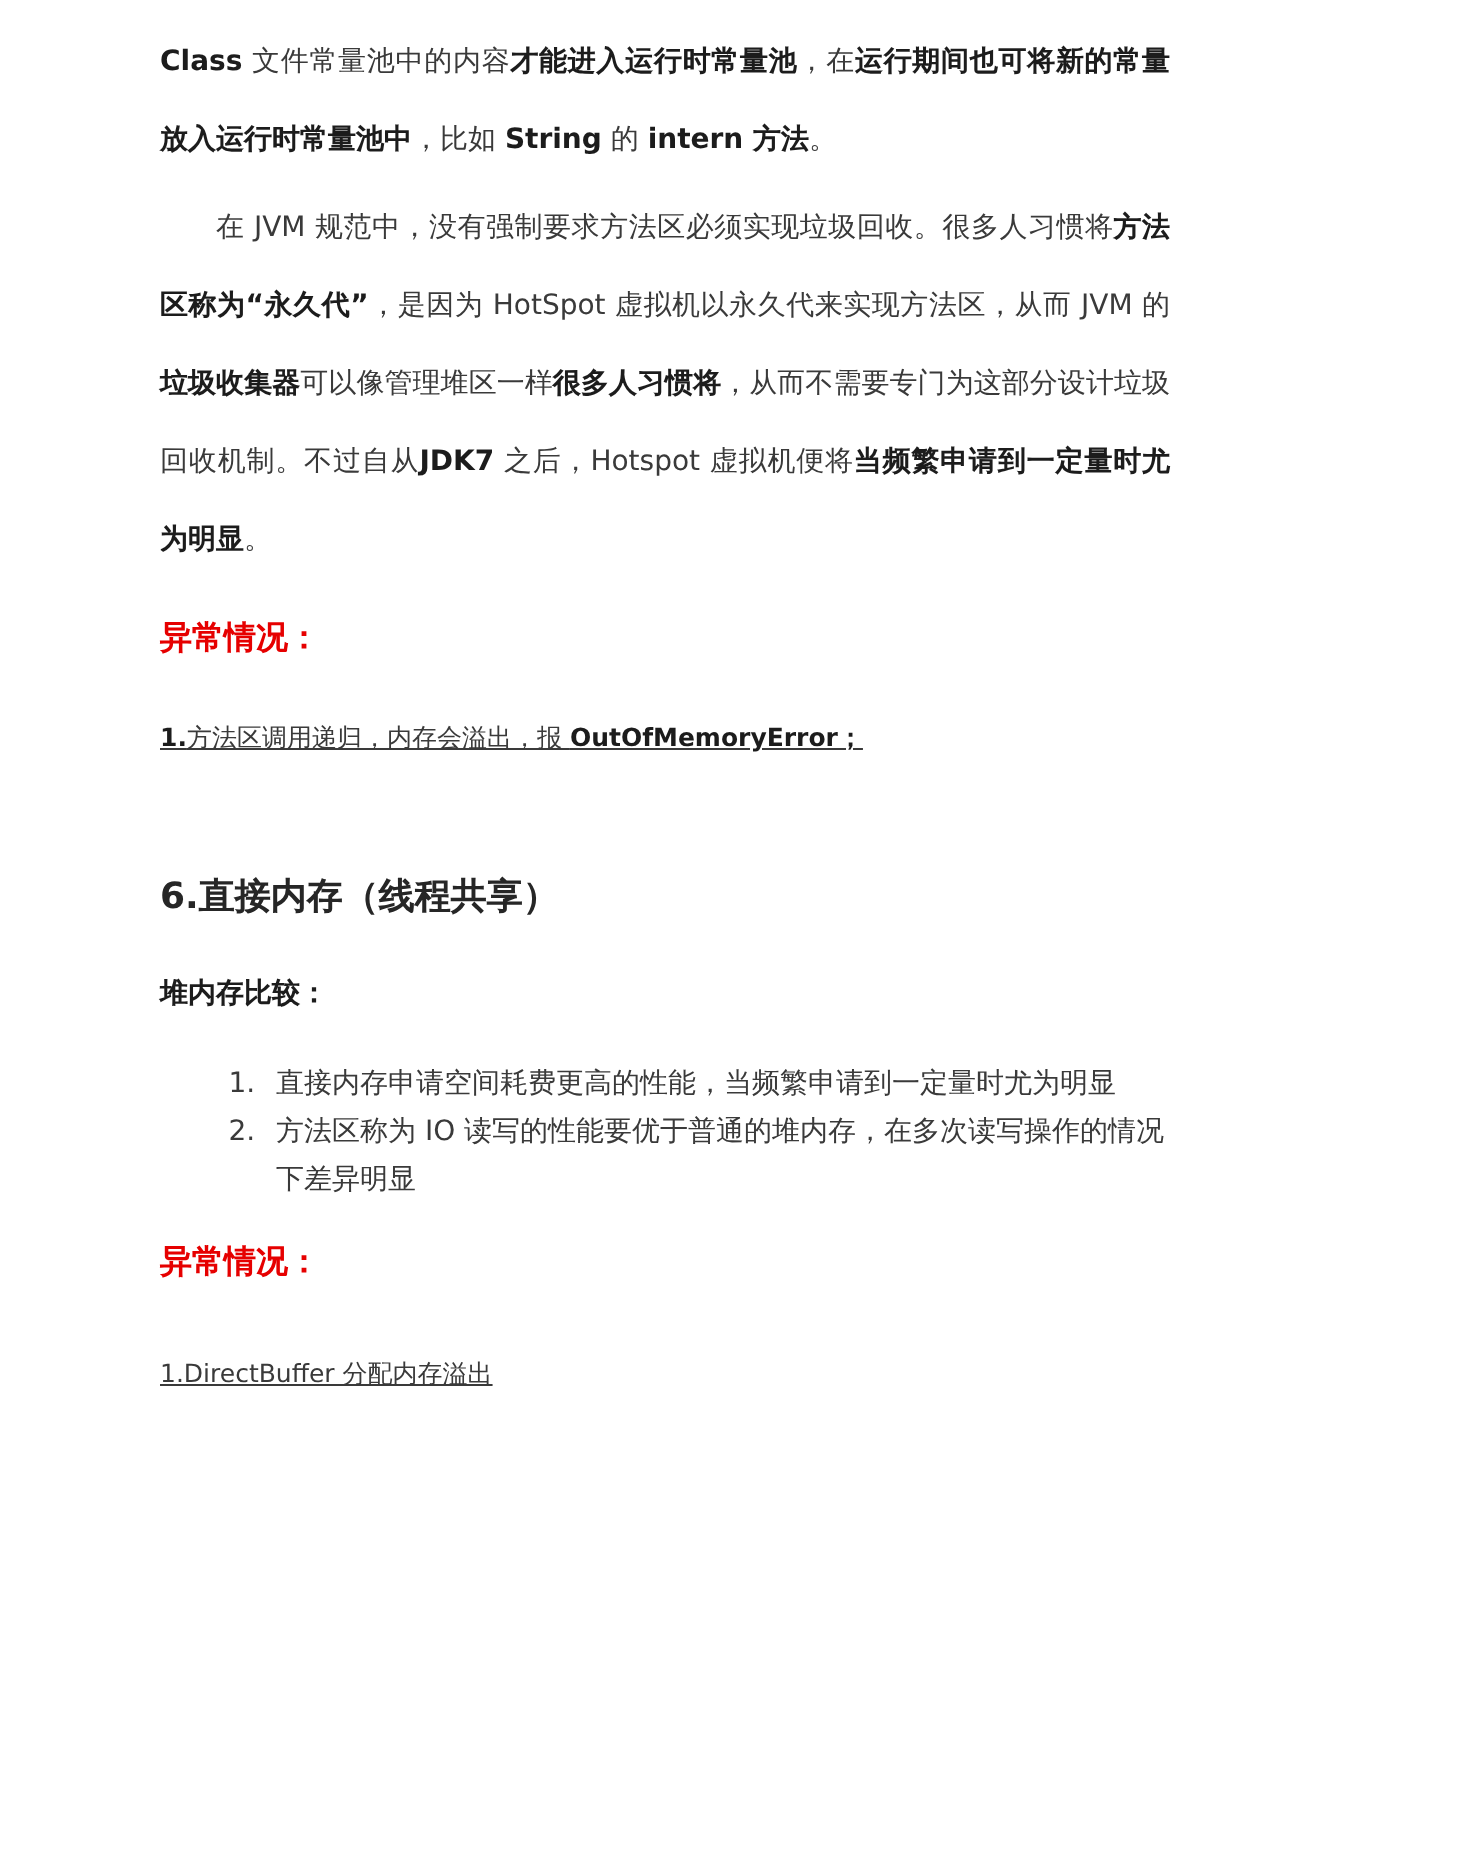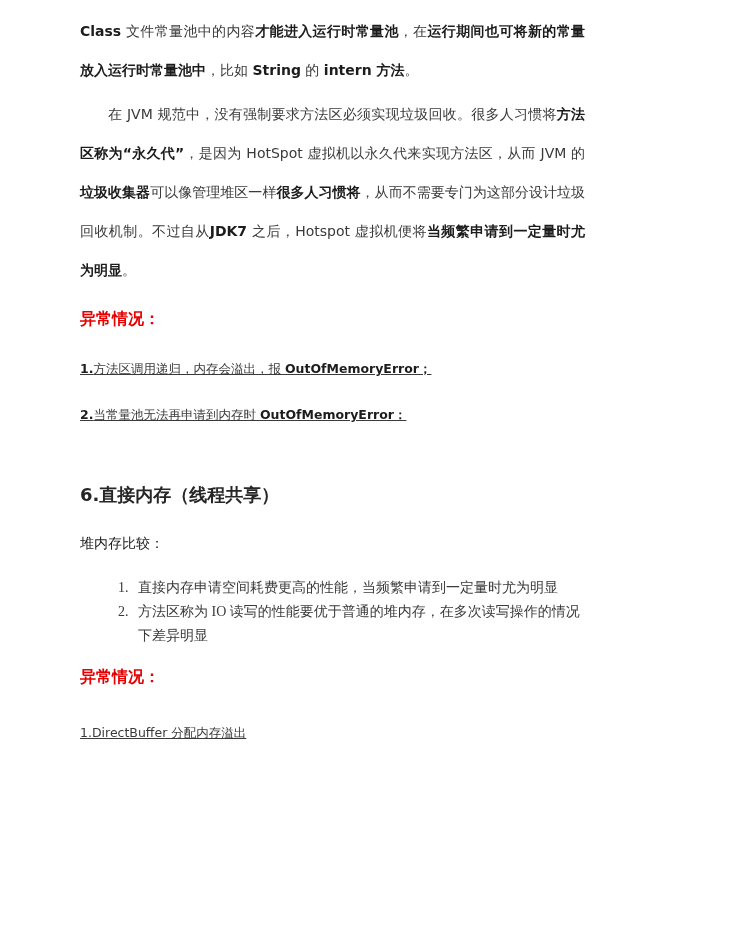--- a/index.html
+++ b/index.html
@@ -44,48 +44,47 @@
   }
   .h6{
     font-size:18px;
     font-weight:bold;
     color:#262626;
     line-height:26px;
     margin:56px 0 12px 0;
   }
   .sub-bold{
     font-size:14px;
-    font-weight:normal;
+    font-weight:bold;
     color:var(--bold);
     line-height:26px;
     margin:22px 0 0 0;
   }
   ol.compare{
     margin:20px 0 10px 0;
     padding-left:52px;
     font-size:14px;
     line-height:24px;
   }
-  ol.compare li{ padding-left:6px;font-family:Liberation Serif, serif; }
+  ol.compare li{ padding-left:6px; }
   .small-line.last{ margin-top:30px; }
 </style>
 </head>
 <body>
 
 <div class="page">
 
   <p class="para"><span class="b">Class</span><span> 文件常量池中的内容</span><span class="b">才能进入运行时常量池</span><span>，在</span><span class="b">运行期间也可将新的常量放入运行时常量池中</span><span>，比如 </span><span class="b">String</span><span> 的 </span><span class="b">intern 方法</span><span>。</span></p>
 
   <p class="para indent"><span>在 JVM 规范中，没有强制要求方法区必须实现垃圾回收。很多人习惯将</span><span class="b">方法区称为“永久代”</span><span>，是因为 HotSpot 虚拟机以永久代来实现方法区，从而 JVM 的</span><span class="b">垃圾收集器</span><span>可以像管理堆区一样</span><span class="b">很多人习惯将</span><span>，从而不需要专门为这部分设计垃圾回收机制。不过自从</span><span class="b">JDK7</span><span> 之后，Hotspot 虚拟机便将</span><span class="b">当频繁申请到一定量时尤为明显</span><span>。</span></p>
 
   <p class="red-heading">异常情况：</p>
 
   <p class="small-line"><span class="b">1.</span><span>方法区调用递归，内存会溢出，报 </span><span class="b">OutOfMemoryError；</span></p>
 
-  <p class="small-line"><span class="b">2.</span><span>当常量池无法再申请到内存时 </span><span class="b">OutOfMemoryError：</span></p>
 
   <h2 class="h6">6.直接内存（线程共享）</h2>
 
 
   <p class="sub-bold">堆内存比较：</p>
 
   <ol class="compare">
     <li>直接内存申请空间耗费更高的性能，当频繁申请到一定量时尤为明显</li>
     <li>方法区称为 IO 读写的性能要优于普通的堆内存，在多次读写操作的情况下差异明显</li>
   </ol>

